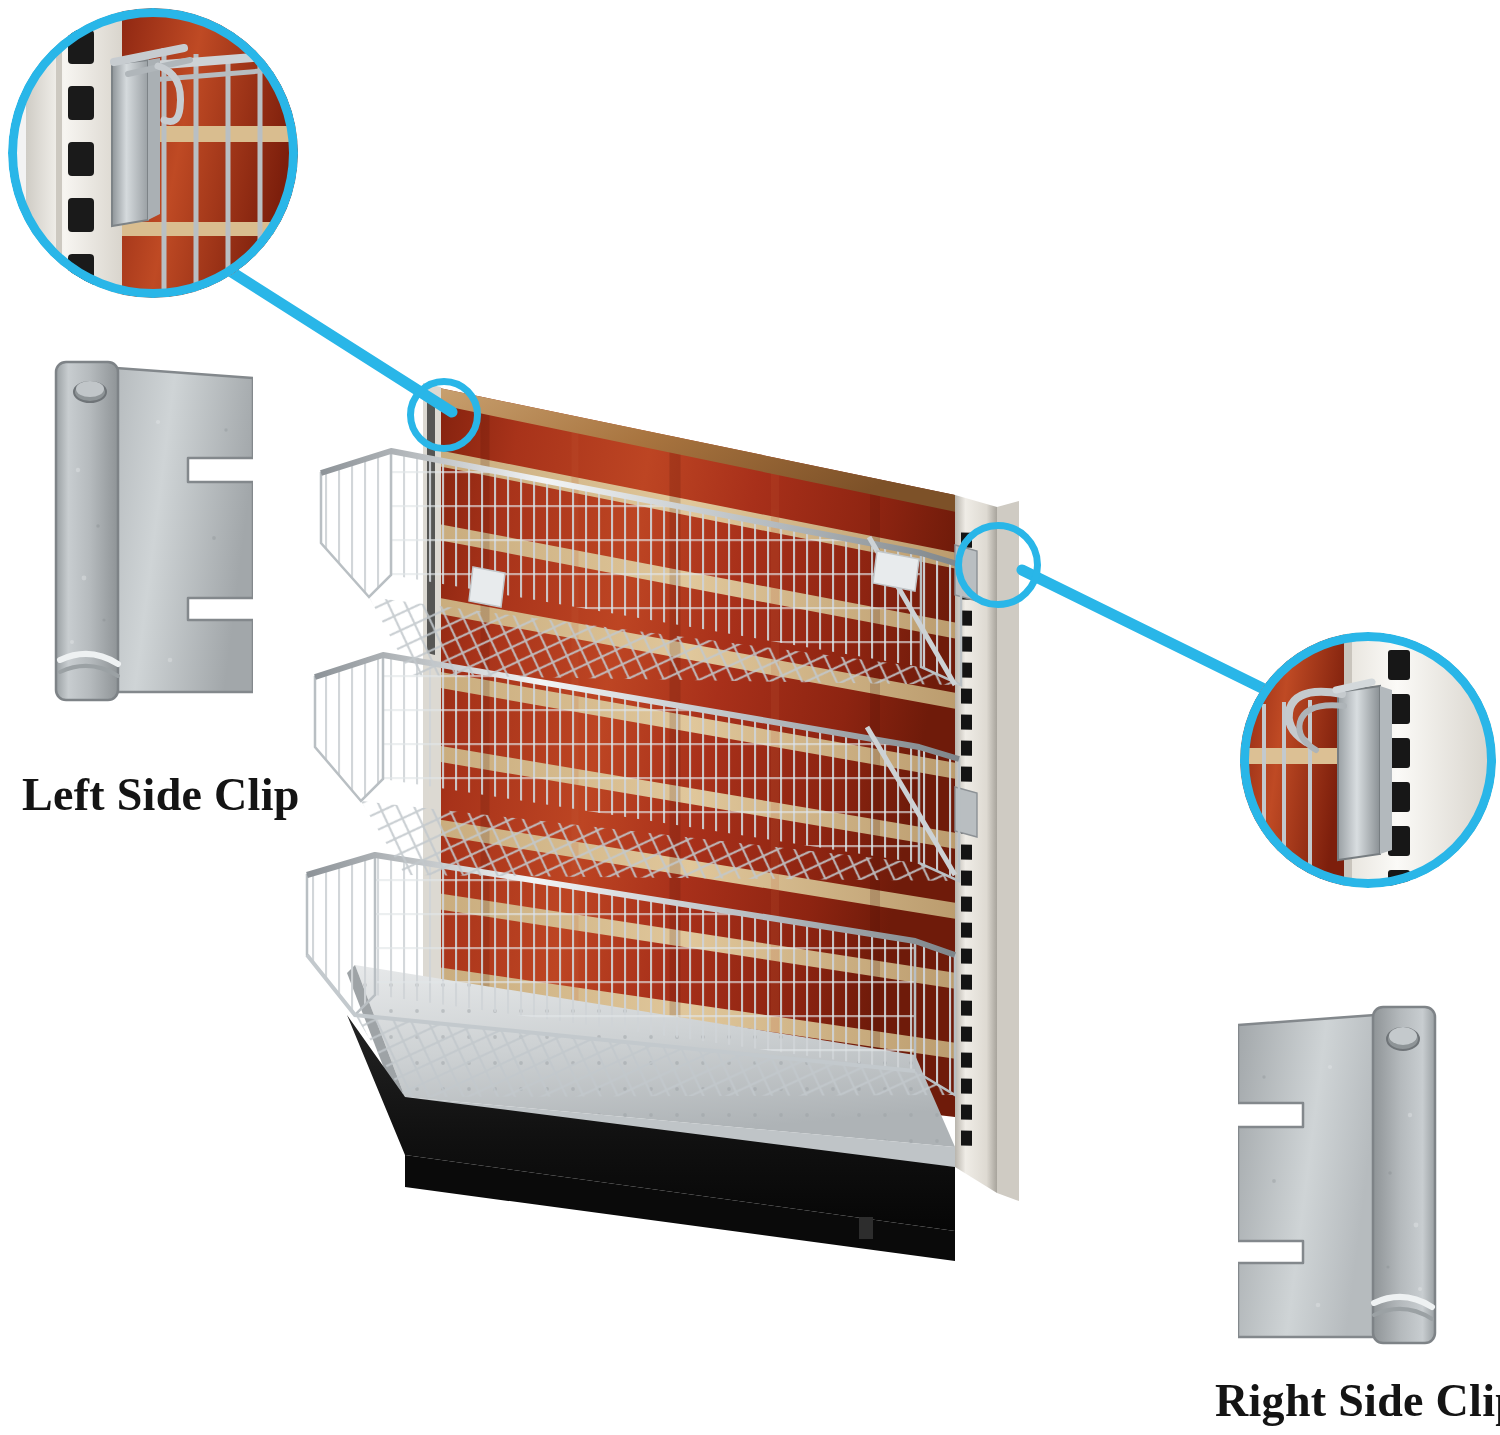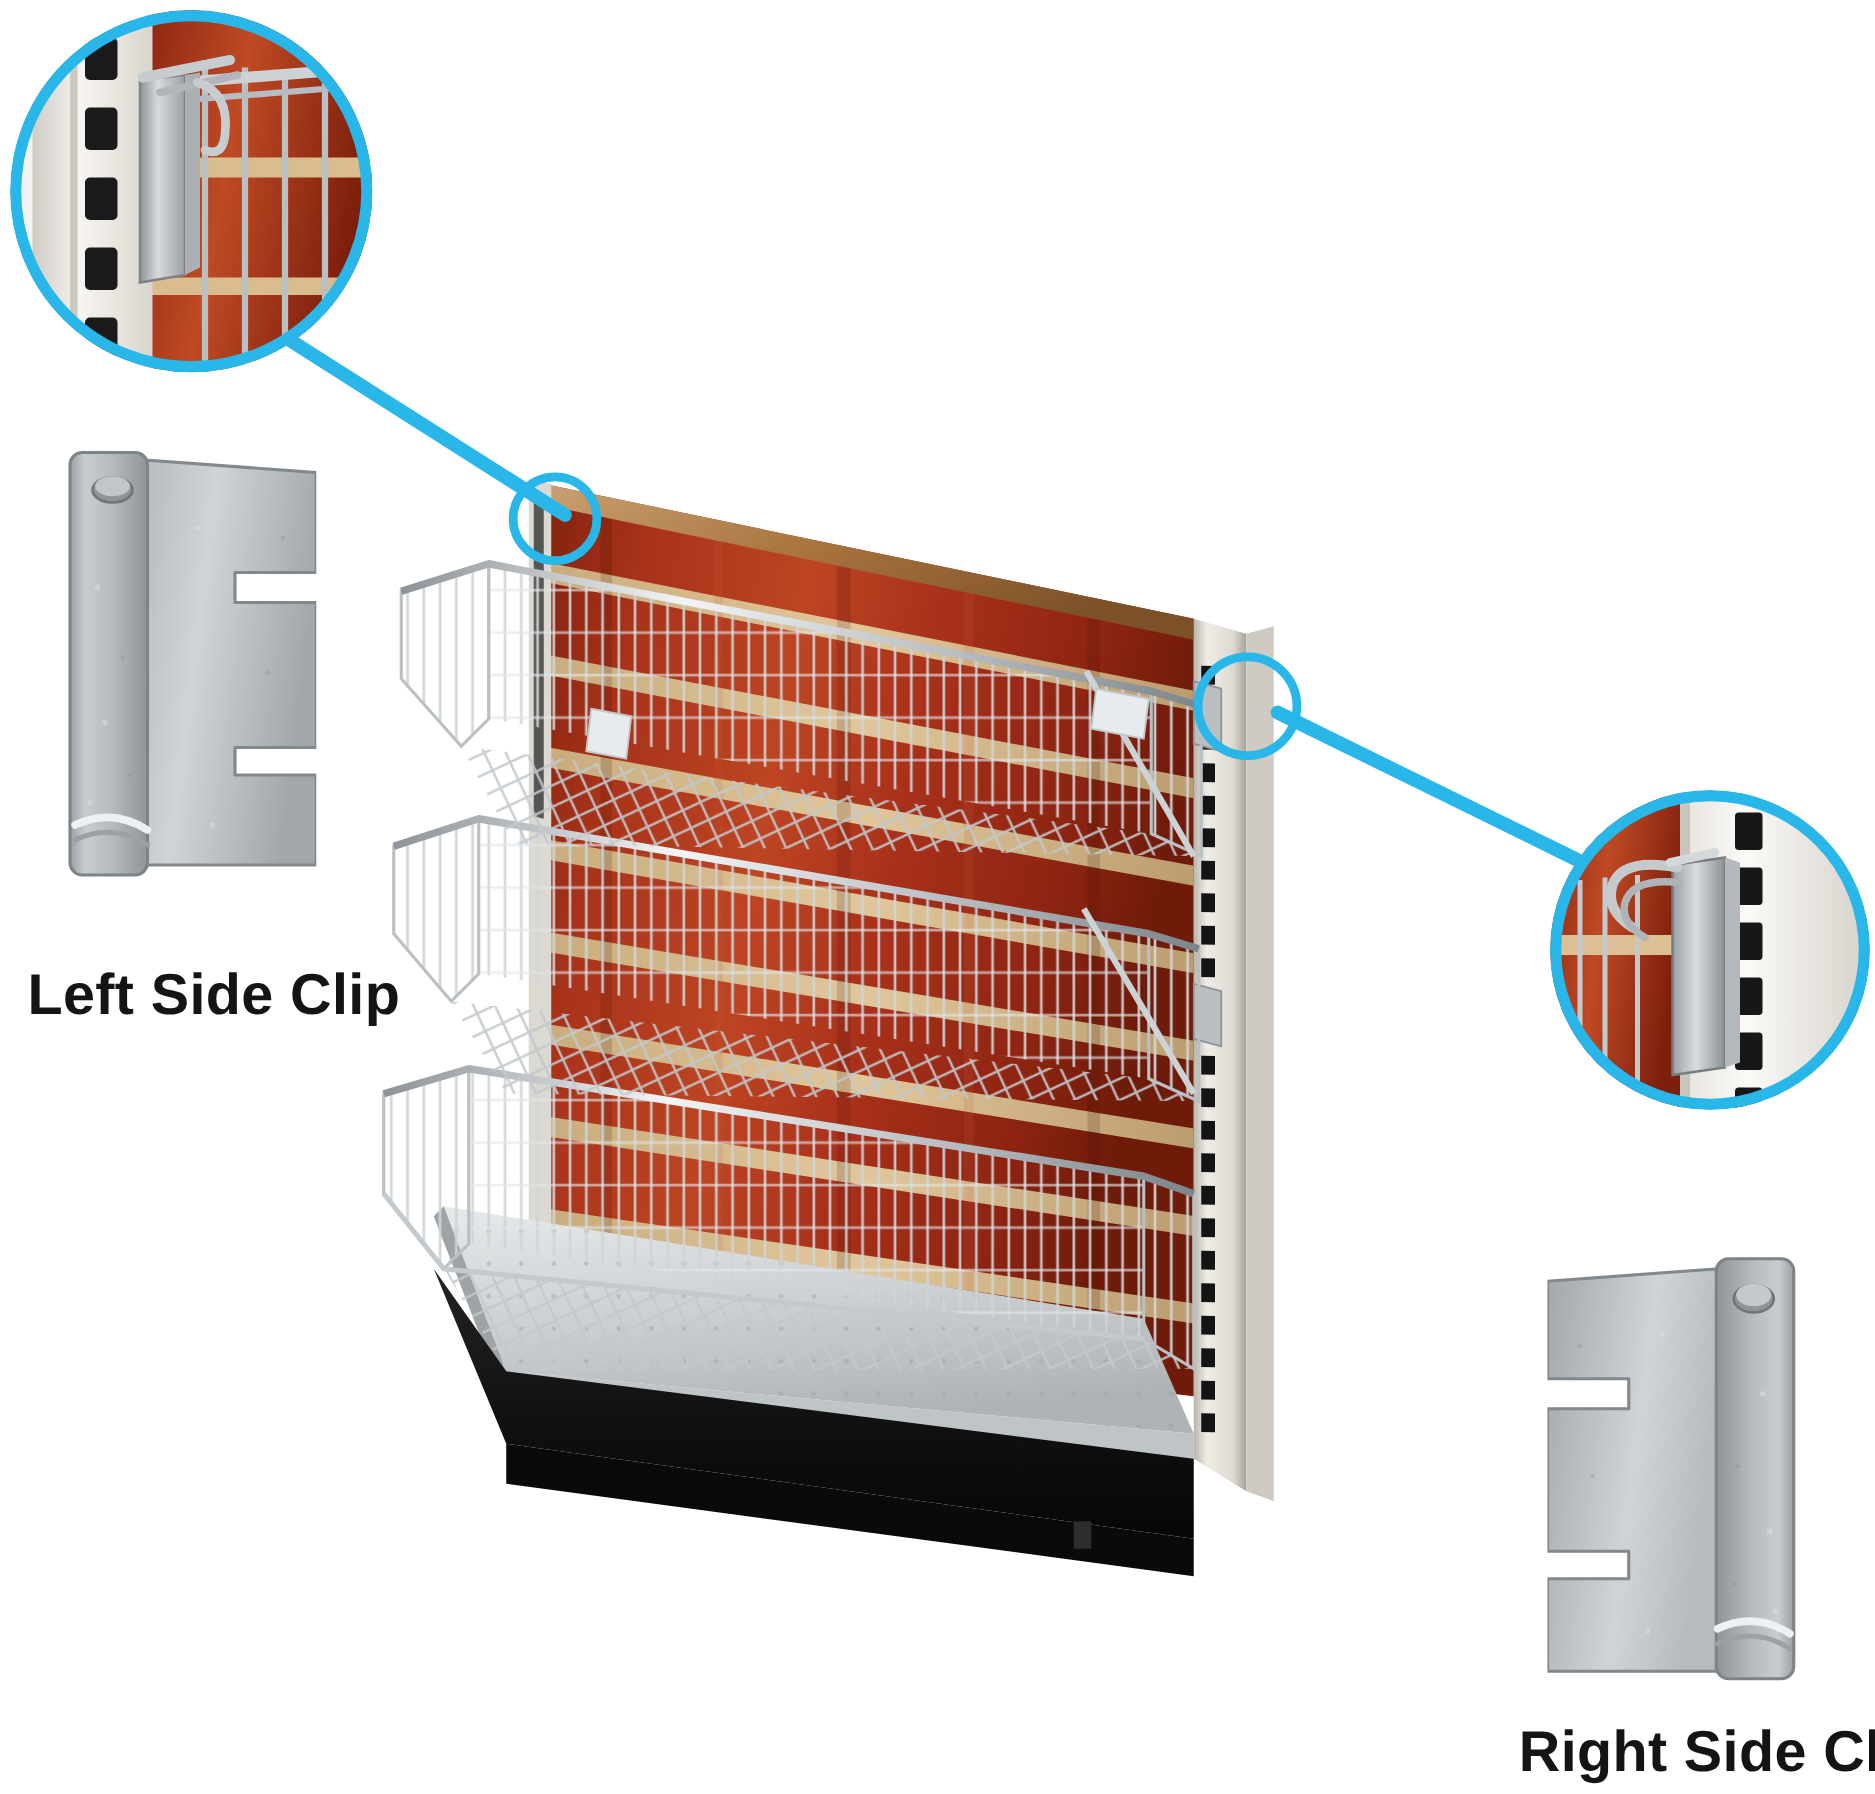--- a/index.html
+++ b/index.html
@@ -7,21 +7,21 @@
   body{
     width:1500px;height:1435px;position:relative;overflow:hidden;
     font-family:"Liberation Serif", serif;
     background:#ffffff;
   }
   .stage{position:absolute;inset:0;}
 
   
   .clip-label{
     position:absolute;
-    font-family:Liberation Sans, sans-serif;
+    font-family:Liberation Serif, serif;
     font-weight:700;
     font-size:46px;
     color:#141414;
     letter-spacing:.3px;
     white-space:nowrap;
     line-height:1;
   }
   #label-left{left:22px;top:772px;}
   #label-right{left:1215px;top:1378px;}
 

